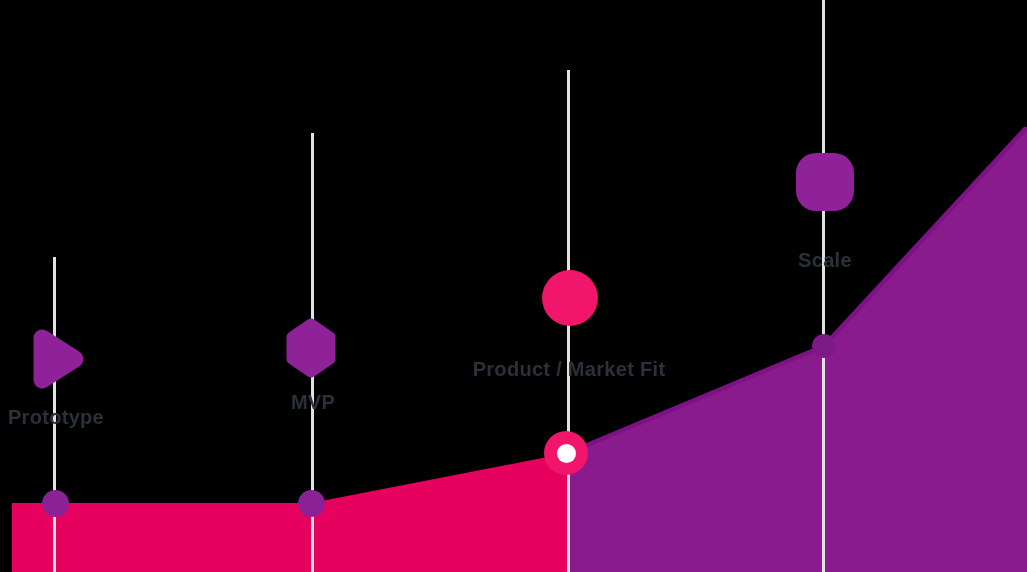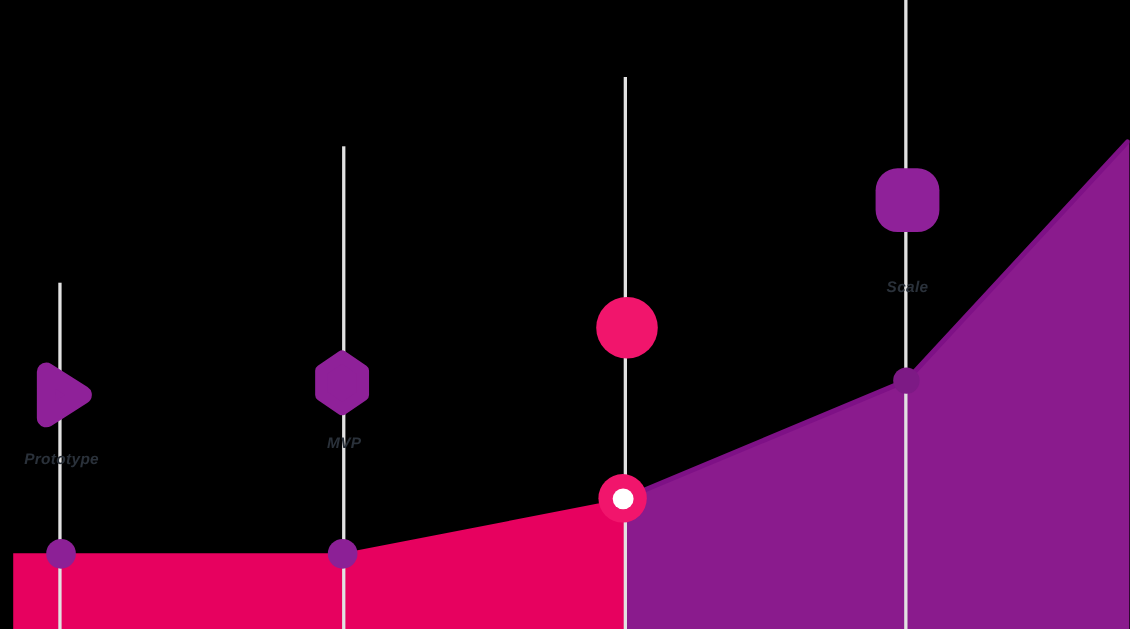--- a/index.html
+++ b/index.html
@@ -22,24 +22,23 @@
   .icon{position:absolute;z-index:4;}
   .icon-play{left:31px;top:326px;}
   .icon-hexagon{left:285px;top:318px;}
   .icon-circle{left:542px;top:270px;width:56px;height:56px;border-radius:50%;background:#F1156C;}
   .icon-squircle{left:796px;top:153px;width:58px;height:58px;border-radius:20px;background:#8F2199;}
 
   .label{
     position:absolute;z-index:5;
     transform:translateX(-50%);
     white-space:nowrap;
-    font-weight:700;font-size:14px;line-height:26px;
+    font-weight:700;font-size:20px;line-height:26px;
     letter-spacing:0.3px;
     color:#2A313A;
-    font-style:italic;
   }
   .label-prototype{left:56px;top:404px;text-align:center;}
   .label-mvp{left:313px;top:389px;}
   .label-pmf{left:569px;top:356px;}
   .label-scale{left:825px;top:247px;}
 
   .dot{position:absolute;border-radius:50%;z-index:3;}
   .dot-prototype{left:41.5px;top:489.5px;width:27px;height:27px;background:#8C2096;}
   .dot-mvp{left:297.5px;top:489.5px;width:27px;height:27px;background:#8C2096;}
   .dot-scale{left:812px;top:334px;width:24px;height:24px;background:#7D1A85;}
@@ -72,20 +71,21 @@
   <div class="label label-prototype">Prototype</div>
   <div class="dot dot-prototype"></div>
 
   <svg class="icon icon-hexagon" width="52" height="60" viewBox="0 0 52 60">
     <path d="M26 6 L45 19 L45 41 L26 54 L7 41 L7 19 Z" fill="#8F2199" stroke="#8F2199" stroke-width="11" stroke-linejoin="round"></path>
   </svg>
   <div class="label label-mvp">MVP</div>
   <div class="dot dot-mvp"></div>
 
   <div class="icon icon-circle"></div>
+  <div class="label label-pmf">Product / Market Fit</div>
   <div class="donut">
     <div class="donut-hole"></div>
   </div>
 
   <div class="icon icon-squircle"></div>
   <div class="label label-scale">Scale</div>
   <div class="dot dot-scale"></div>
 
 </div>
 

